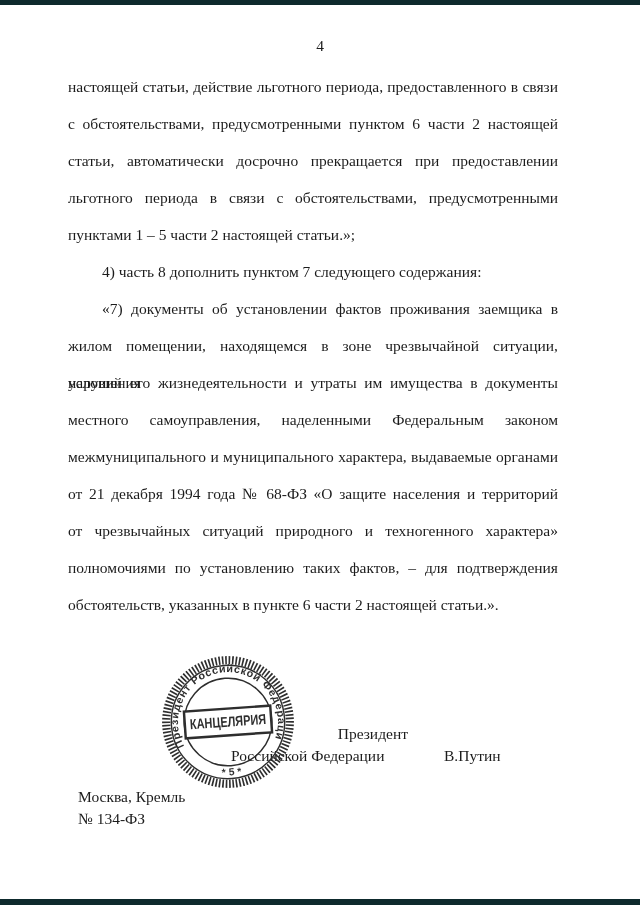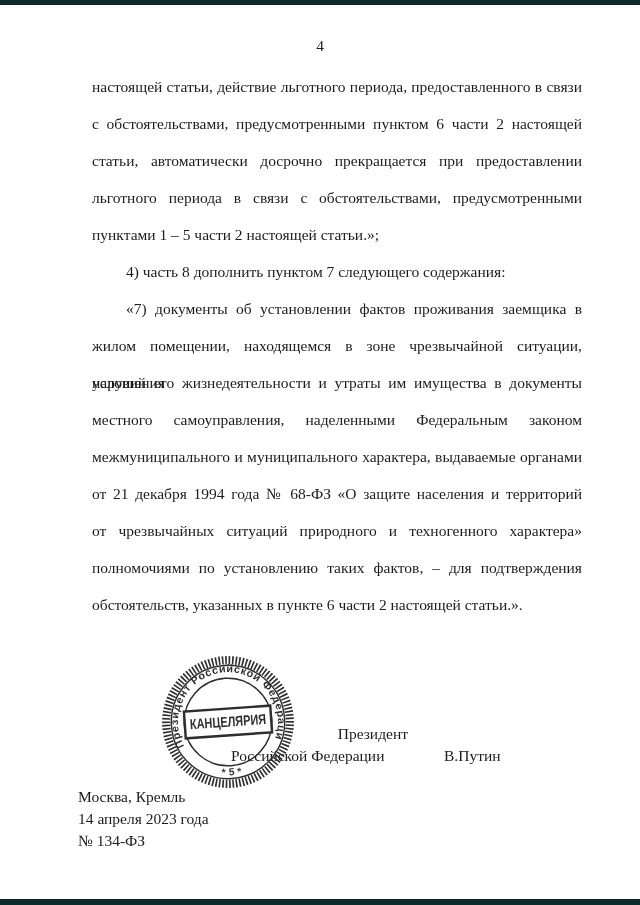--- a/index.html
+++ b/index.html
@@ -24,21 +24,21 @@
     position: absolute;
     top: 37px;
     left: 0;
     width: 640px;
     text-align: center;
     font-size: 15.5px;
   }
 
   .doc-body {
     position: absolute;
-    left: 92px;
+    left: 68px;
     top: 68px;
     width: 490px;
     font-size: 15.5px;
   }
   .doc-line {
     height: 37px;
     line-height: 37px;
     white-space: normal;
     text-align: justify;
     text-align-last: justify;
@@ -137,17 +137,16 @@
   </text>
 
   <text x="67" y="119" text-anchor="middle" font-size="10" fill="#2e2e2e">* 5 *</text>
 
   <rect x="25" y="54" width="84" height="26" fill="#ffffff" stroke="#2e2e2e" stroke-width="2.4"></rect>
   <text x="67" y="71.5" text-anchor="middle" font-size="14" fill="#2e2e2e" textLength="74" lengthAdjust="spacingAndGlyphs">КАНЦЕЛЯРИЯ</text>
 </svg>
 
 <div class="footer-block">
   <div>Москва, Кремль</div>
-  <div>14 апреля 2023 года</div>
   <div>№ 134-ФЗ</div>
 </div>
 
 <div class="edge-bar bottom" style="background: rgb(14, 42, 45);"></div>
 
 </body></html>

